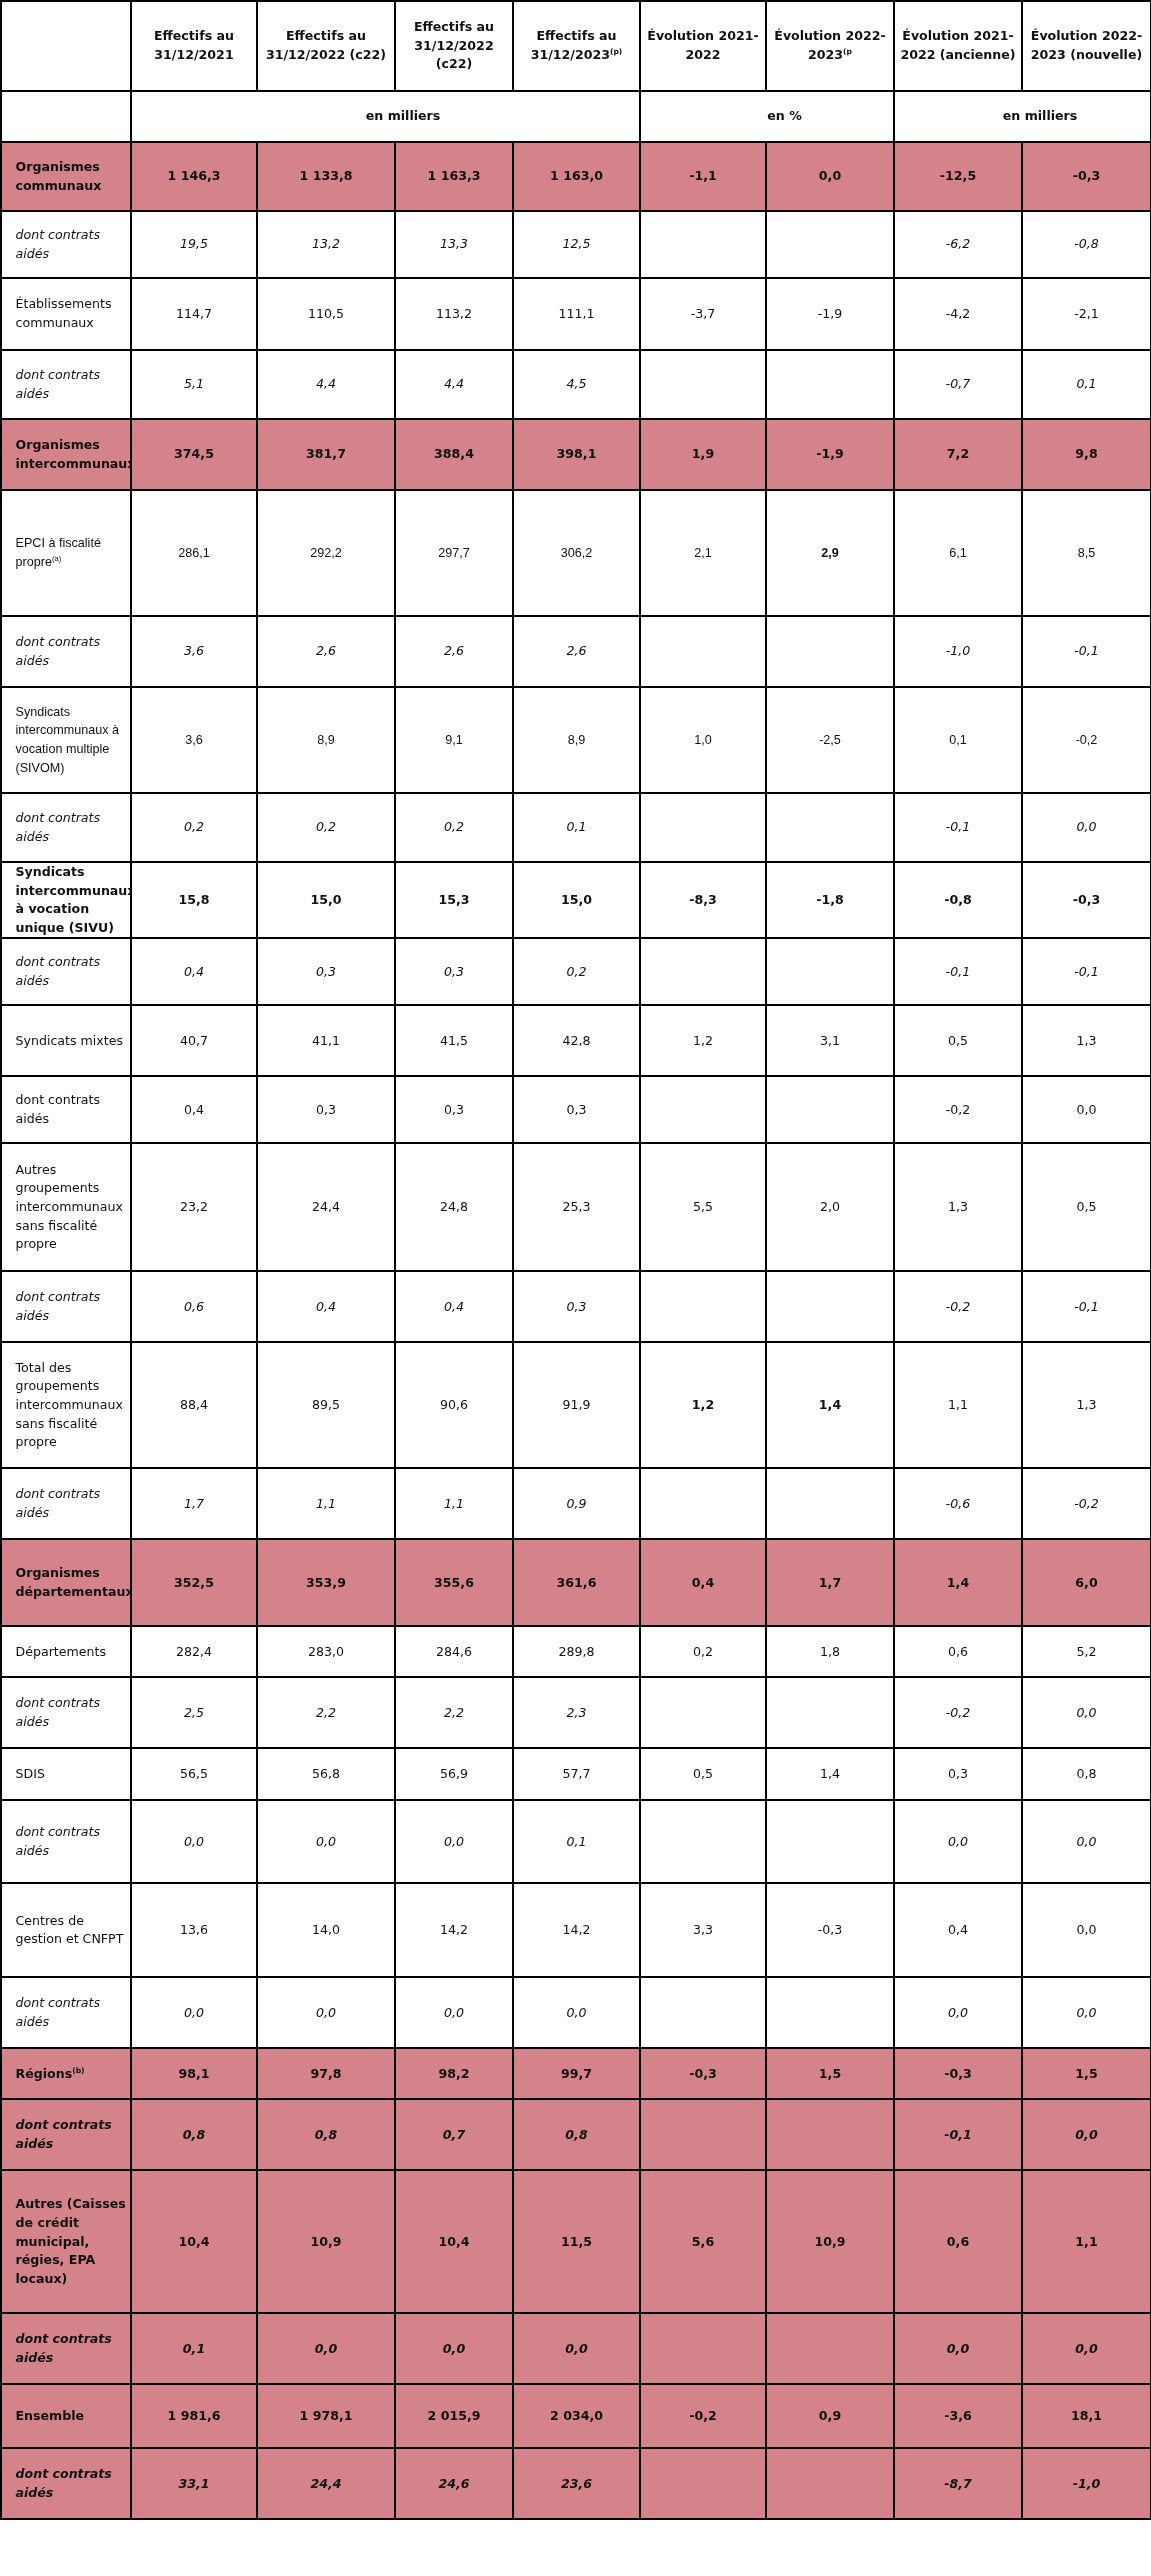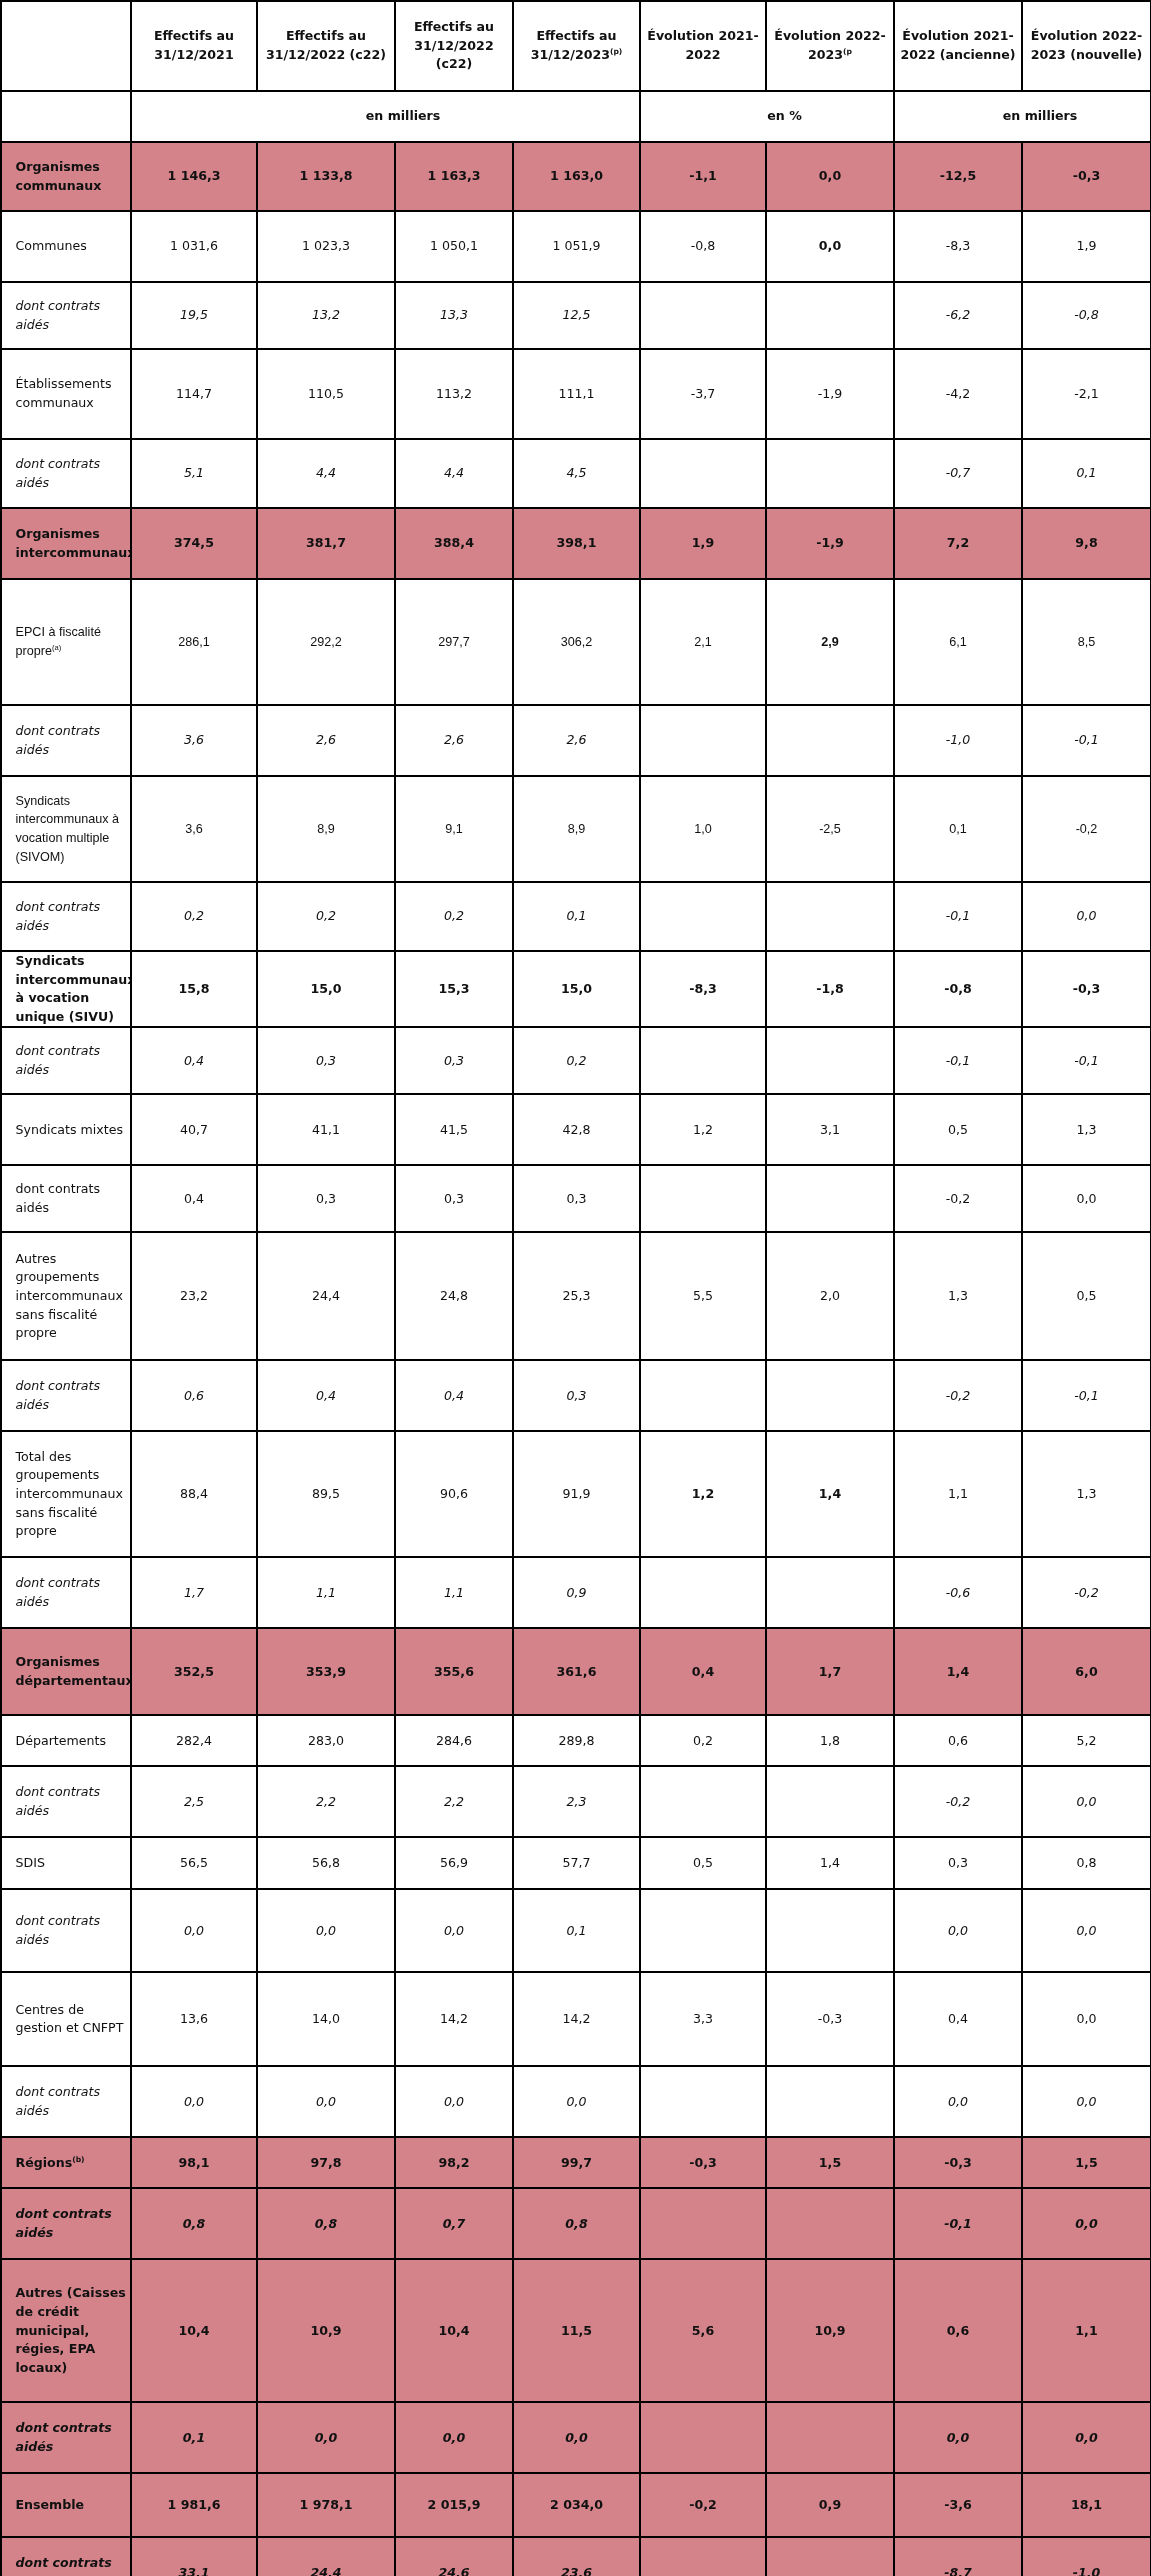--- a/index.html
+++ b/index.html
@@ -67,43 +67,32 @@
         <td class="label"><span>Organismes communaux</span></td>
         <td>1 146,3</td>
         <td>1 133,8</td>
         <td>1 163,3</td>
         <td>1 163,0</td>
         <td>-1,1</td>
         <td>0,0</td>
         <td>-12,5</td>
         <td>-0,3</td>
       </tr>
-      <tr style="height: 71px;">
-        <td class="label"><span>Communes</span></td>
-        <td>1 031,6</td>
-        <td>1 023,3</td>
-        <td>1 050,1</td>
-        <td>1 051,9</td>
-        <td>-0,8</td>
-        <td class="bold">0,0</td>
-        <td>-8,3</td>
-        <td>1,9</td>
-      </tr>
       <tr class="italic" style="height: 67px;">
         <td class="label"><span>dont contrats aidés</span></td>
         <td>19,5</td>
         <td>13,2</td>
         <td>13,3</td>
         <td>12,5</td>
         <td></td>
         <td></td>
         <td>-6,2</td>
         <td>-0,8</td>
       </tr>
-      <tr style="height: 90px;">
+      <tr style="height: 72px;">
         <td class="label"><span>Établissements communaux</span></td>
         <td>114,7</td>
         <td>110,5</td>
         <td>113,2</td>
         <td>111,1</td>
         <td>-3,7</td>
         <td>-1,9</td>
         <td>-4,2</td>
         <td>-2,1</td>
       </tr>

